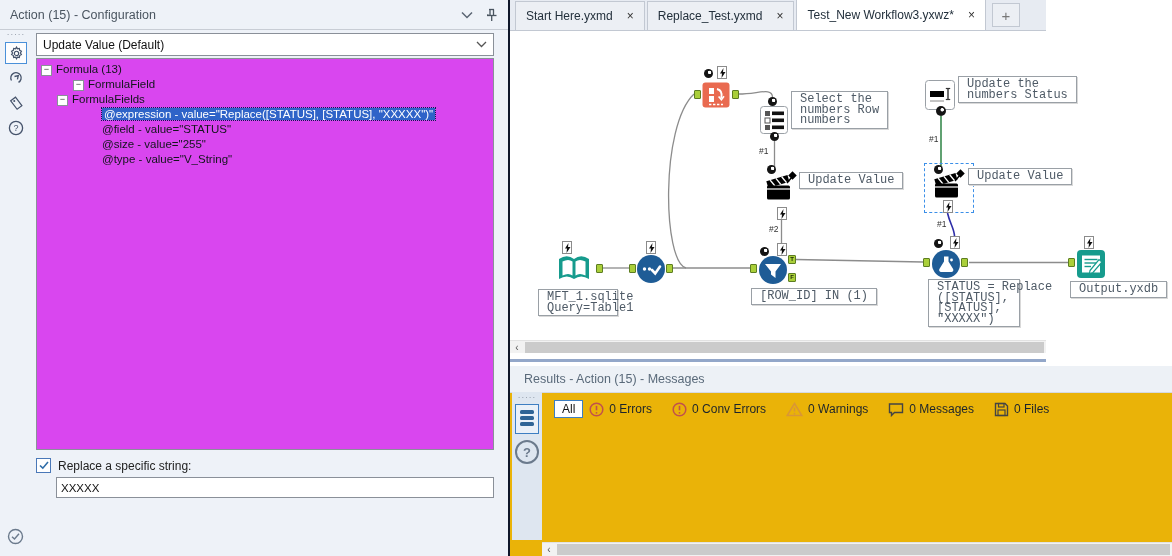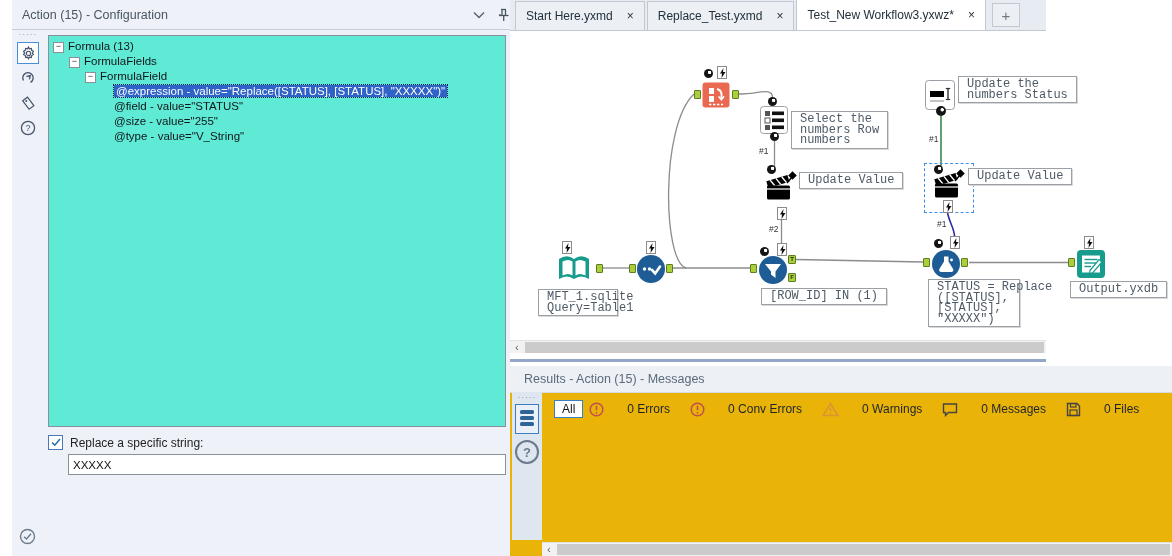--- a/index.html
+++ b/index.html
@@ -1,34 +1,34 @@
 <!DOCTYPE html>
 <html><head>
 <meta charset="utf-8">
 <style>
   html,body{margin:0;padding:0;background:#fff;}
   .app{position:relative;width:1172px;height:556px;font-family:"Liberation Sans",sans-serif;
        color:#222;overflow:hidden;background:#fff;font-size:12px;}
   
   .config{position:absolute;left:0;top:0;width:510px;height:556px;background:#EEF2F8;
-          border-right:2px solid #0f172a;box-sizing:border-box;margin-left:12px;}
+          border-right:2px solid #0f172a;box-sizing:border-box;}
   .cfg-title{position:absolute;left:0;top:0;right:0;height:29px;border-bottom:1px solid #C8CDD5;
              display:flex;align-items:center;padding:0 10px;color:#4a5560;}
   .cfg-title .t{flex:1;font-size:12.5px;}
   .cfg-title svg{margin-left:12px;}
   .cfg-strip{position:absolute;left:0;top:29px;width:32px;bottom:0;}
   .strip-dots{color:#8a93a0;font-size:8px;letter-spacing:1px;text-align:center;margin:1px 0 2px 0;}
   .strip-ic{width:20px;height:20px;margin:3px auto;display:flex;align-items:center;justify-content:center;
             border:1px solid transparent;color:#45536B;}
   .strip-ic.sel{border:1px solid #4A90D9;background:#fdfdfe;}
   .cfg-content{position:absolute;left:36px;top:33px;right:14px;bottom:0;}
   .cfg-label{margin:4px 0 3px 2px;color:#1d242c;}
   .cfg-select{height:21px;background:#fff;border:1px solid #8a9099;display:flex;align-items:center;
               padding:0 6px;justify-content:space-between;color:#111;}
-  .treebox{background:#5eead4;border:1px solid #8a9099;height:392px;margin-top:2px;overflow:hidden;
+  .treebox{background:#d946ef;border:1px solid #8a9099;height:392px;margin-top:2px;overflow:hidden;
            font-size:11.5px;padding:3px 0 0 4px;box-sizing:border-box;}
   .trow{height:15px;line-height:15px;white-space:nowrap;color:#12161b;}
   .texp{display:inline-block;width:9px;height:9px;border:1px solid #8a9099;background:#fff;
         font-size:9px;line-height:7px;text-align:center;color:#333;margin-right:4px;vertical-align:1px;}
   .tsel{background:#2F63C8;color:#fff;outline:1px dotted #0a1f4d;padding:0 2px;}
   .chkrow{display:flex;align-items:center;margin:8px 0 4px 0;}
   .chk{width:13px;height:13px;background:#fff;border:1px solid #4A78B8;margin-right:7px;
        display:flex;align-items:center;justify-content:center;}
   .cfg-input{height:17px;background:#fff;border:1px solid #8a9099;margin-left:20px;
              padding:1px 4px;font-size:11.5px;display:flex;align-items:center;color:#111;}
@@ -66,21 +66,21 @@
                 display:flex;align-items:center;justify-content:center;background:#F2F2F2;}
   .hscroll .thumb{position:absolute;top:1px;height:11px;background:#CBCBCB;}
   .splitter{position:absolute;left:0;right:0;top:353px;height:13px;background:#fff;}
   .splitter .bar{position:absolute;left:0;right:0;top:6px;height:3px;background:#93A7C9;}
   
   .results{position:absolute;left:0;top:366px;width:662px;bottom:0;background:#eab308;}
   .res-head{height:26px;background:#EDF1F6;border-bottom:1px solid #D5DAE1;display:flex;
             align-items:center;padding-left:14px;color:#5a6a7a;font-size:12.5px;}
   .res-strip{position:absolute;left:2px;top:26px;width:30px;height:148px;background:#DEE6F0;}
   .res-tool{display:flex;align-items:center;margin:7px 0 0 44px;gap:6px;color:#1c242c;}
-  .res-item{display:flex;align-items:center;gap:23px;margin-right:14px;}
+  .res-item{display:flex;align-items:center;gap:5px;margin-right:14px;}
   .all-btn{border:1px solid #3D7EC2;background:#fff;padding:1px 7px;color:#111;}
   .msgbox-btn{width:22px;height:28px;border:1px solid #3D7EC2;background:#EAF0F8;margin:2px auto 6px auto;
               display:flex;align-items:center;justify-content:center;}
   .qcircle{width:20px;height:20px;border:2px solid #6b7a8c;border-radius:50%;color:#6b7a8c;
            font-weight:bold;display:flex;align-items:center;justify-content:center;margin:0 auto;font-size:13px;}
 </style>
 </head>
 <body>
 
 <div class="app">
@@ -122,24 +122,30 @@
           </svg>
       </div>
       <div class="strip-ic">
         <svg width="16" height="16" viewBox="0 0 16 16">
             <circle cx="8" cy="8" r="6.6" fill="none" stroke="#45536B" stroke-width="1.3"></circle>
             <text x="8" y="11" text-anchor="middle" font-size="9" font-family="Liberation Sans" fill="#45536B">?</text>
           </svg>
       </div>
     </div>
     <div class="cfg-content">
+      <div class="cfg-select">
+        <span>Update Value (Default)</span>
+        <svg width="11" height="7" viewBox="0 0 11 7">
+            <polyline points="1,1 5.5,5.5 10,1" fill="none" stroke="#555" stroke-width="1.3"></polyline>
+          </svg>
+      </div>
       <div class="treebox">
         <div class="trow"><span class="texp">−</span><span>Formula (13)</span></div>
+        <div class="trow" style="padding-left:32px;"><span class="texp">−</span><span>FormulaField</span></div>
         <div class="trow" style="padding-left:16px;"><span class="texp">−</span><span>FormulaFields</span></div>
-        <div class="trow" style="padding-left:32px;"><span class="texp">−</span><span>FormulaField</span></div>
         <div class="trow" style="padding-left:61px;"><span class="tsel">@expression - value="Replace([STATUS], [STATUS], "XXXXX")"</span></div>
         <div class="trow" style="padding-left:61px;"><span>@field - value="STATUS"</span></div>
         <div class="trow" style="padding-left:61px;"><span>@size - value="255"</span></div>
         <div class="trow" style="padding-left:61px;"><span>@type - value="V_String"</span></div>
       </div>
       <div class="chkrow">
         <span class="chk">
           <svg width="10" height="9" viewBox="0 0 10 9">
               <polyline points="1,4.5 3.8,7.2 9,1" fill="none" stroke="#2E6DA8" stroke-width="1.6"></polyline>
             </svg>
@@ -252,21 +258,21 @@
             <rect x="0.5" y="0.5" width="27" height="27" rx="3" fill="#fff" stroke="#9aa0a6"></rect>
             <rect x="5" y="5" width="5" height="5" fill="#555"></rect>
             <rect x="12" y="5.5" width="12" height="3.6" fill="#111"></rect>
             <rect x="5" y="12" width="5" height="5" fill="#fff" stroke="#555"></rect>
             <rect x="12" y="12.5" width="12" height="3.6" fill="#111"></rect>
             <rect x="5" y="19" width="5" height="5" fill="#555"></rect>
             <rect x="12" y="19.5" width="12" height="3.6" fill="#111"></rect>
           </svg>
       </div>
       <div class="icircle" style="left:260px;top:101px;"></div>
-      <div class="ann" style="left:281px;top:80px;">
+      <div class="ann" style="left:281px;top:60px;">
         <div>Select the</div>
         <div>numbers Row</div>
         <div>numbers</div>
       </div>
       <div class="conn-label" style="left:248px;top:115px;">#1</div>
 
       <div class="icircle" style="left:257px;top:134px;"></div>
       <div class="tool" style="left:254px;top:140px;">
         <svg width="34" height="32" viewBox="0 0 34 32">
             <line x1="23" y1="12" x2="28" y2="6" stroke="#000" stroke-width="1.4"></line>
@@ -298,21 +304,21 @@
           </svg>
         </div>
       <div class="anchor" style="left:240px;top:233px;"></div>
       <div class="circle-tool" style="left:249px;top:225px;">
         <svg width="24" height="24" viewBox="0 0 24 24">
             <path d="M4 6 H20 L14.5 13.5 V20 L10 16.5 V13.5 Z" fill="#fff"></path>
           </svg>
       </div>
       <div class="anchor" style="left:278px;top:224px;width:8px;">T</div>
       <div class="anchor" style="left:278px;top:242px;width:8px;">F</div>
-      <div class="ann" style="left:251px;top:257px;">
+      <div class="ann" style="left:241px;top:257px;">
           <div>[ROW_ID] IN (1)</div>
         </div>
 
       <div class="tool" style="left:415px;top:49px;">
         <svg width="30" height="30" viewBox="0 0 30 30">
             <rect x="0.5" y="0.5" width="29" height="29" rx="3" fill="#fff" stroke="#9aa0a6"></rect>
             <rect x="5" y="11" width="14" height="6" fill="#000"></rect>
             <line x1="23" y1="8.5" x2="23" y2="19.5" stroke="#333" stroke-width="1.4"></line>
             <line x1="20.8" y1="8.5" x2="25.2" y2="8.5" stroke="#333" stroke-width="1.2"></line>
             <line x1="20.8" y1="19.5" x2="25.2" y2="19.5" stroke="#333" stroke-width="1.2"></line>

